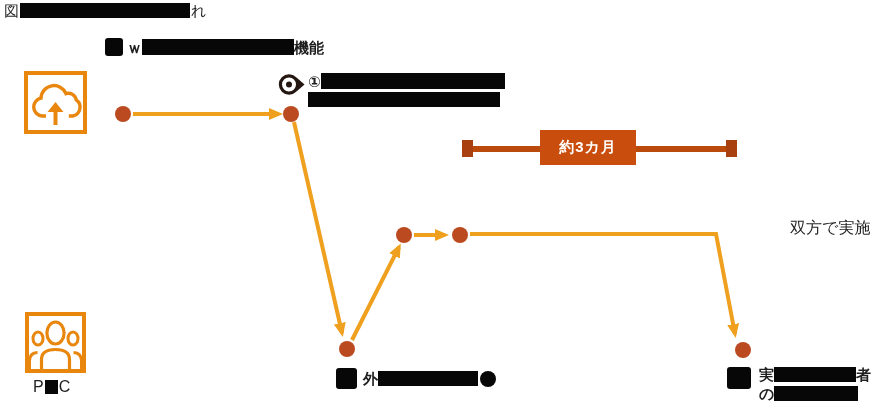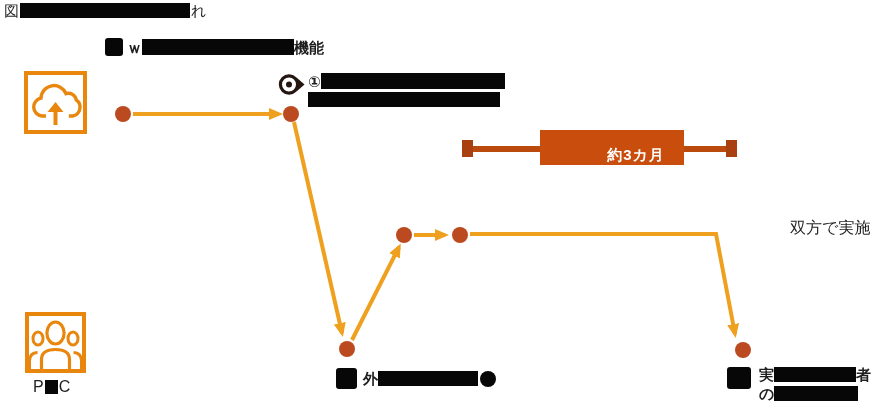--- a/index.html
+++ b/index.html
@@ -15,21 +15,21 @@
   .title{font-size:15px;}
   svg{display:block;}
   .path-line{stroke:var(--path-line);stroke-width:4;fill:none;}
   .path-dot{fill:var(--path-dot);}
   .arrowhead{fill:var(--path-line);}
   .icon-stroke{stroke:var(--accent-orange);fill:none;}
   .target-stroke{stroke:var(--target);fill:none;}
   .target-fill{fill:var(--target);}
   .dur-line{position:absolute;background:var(--duration-line);}
   .dur-cap{position:absolute;background:var(--duration-cap);}
-  .dur-box{position:absolute;background:var(--duration-box);display:flex;align-items:flex-end;justify-content:center;padding-left:48px;}
+  .dur-box{position:absolute;background:var(--duration-box);display:flex;align-items:center;justify-content:center;}
   .dur-box span{color:var(--duration-label-text);font-size:15px;font-weight:bold;letter-spacing:1px;}
   .col{display:flex;flex-direction:column;}
 </style>
 </head>
 <body>
 
 <div id="stage">
 
   <svg class="abs" style="left:0;top:0;" width="883" height="414" viewBox="0 0 883 414">
     <defs>

